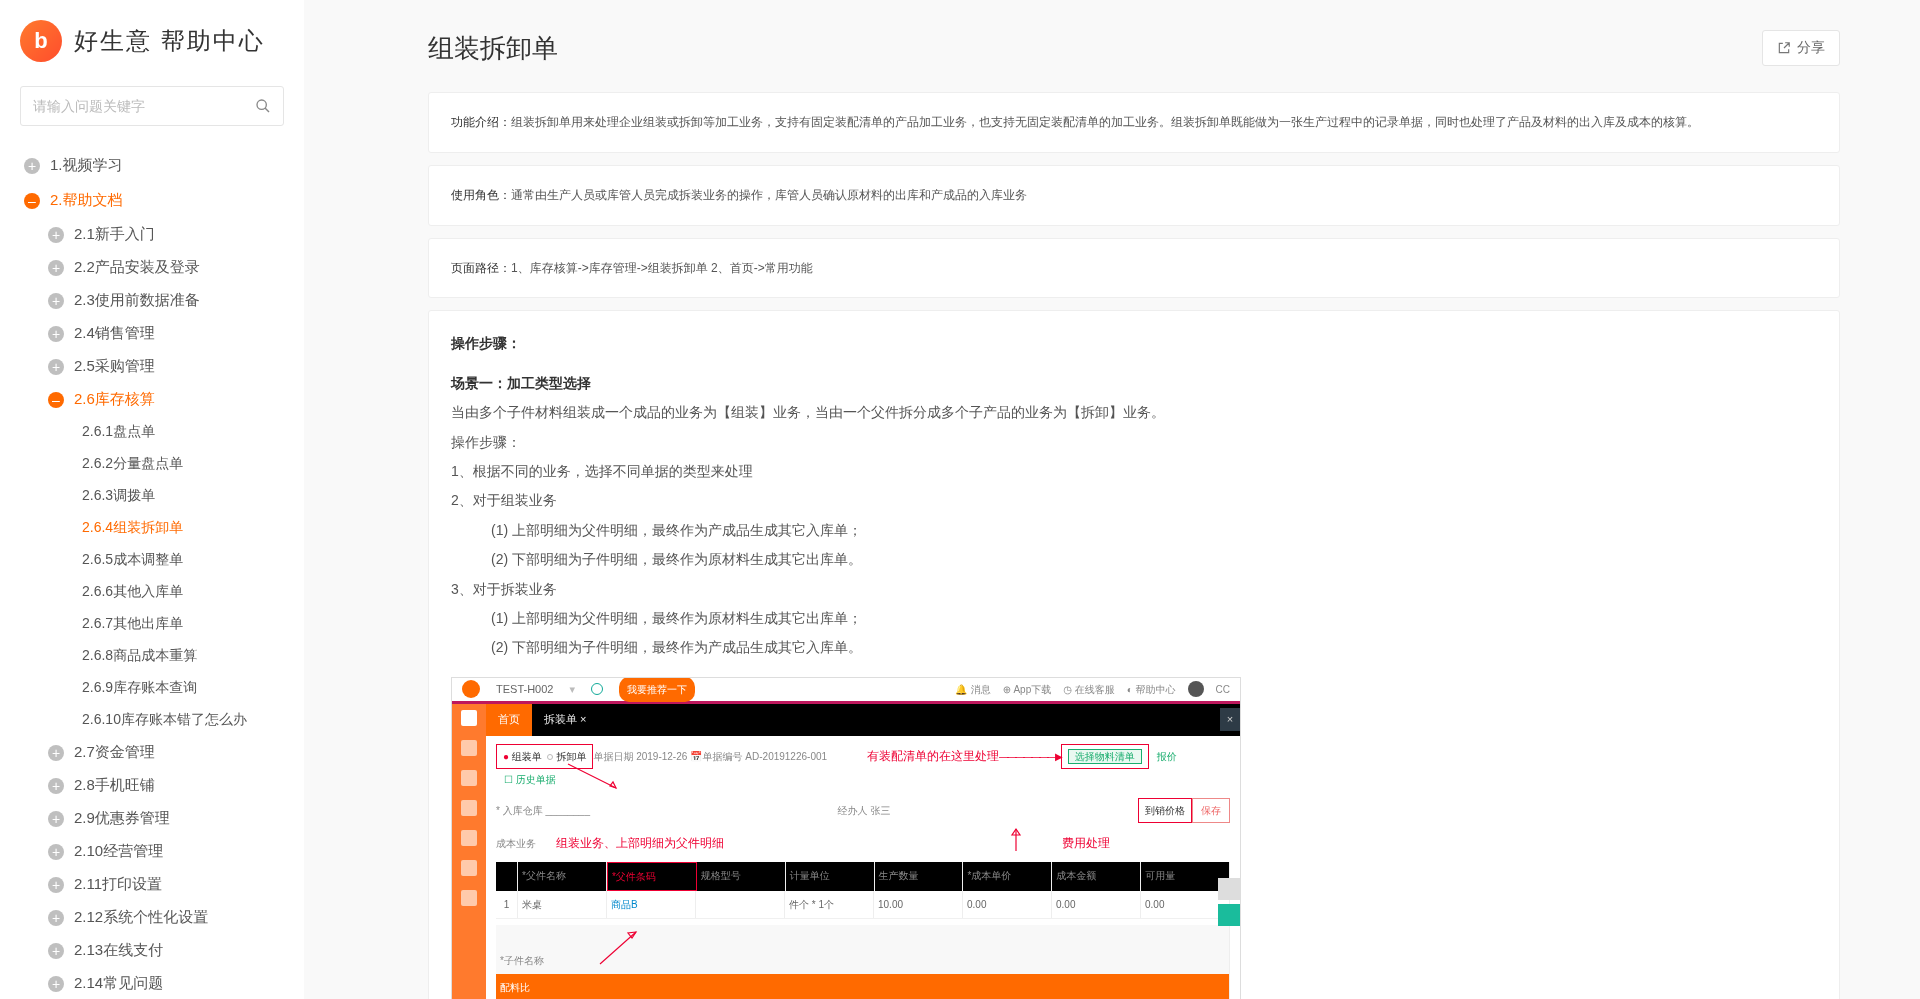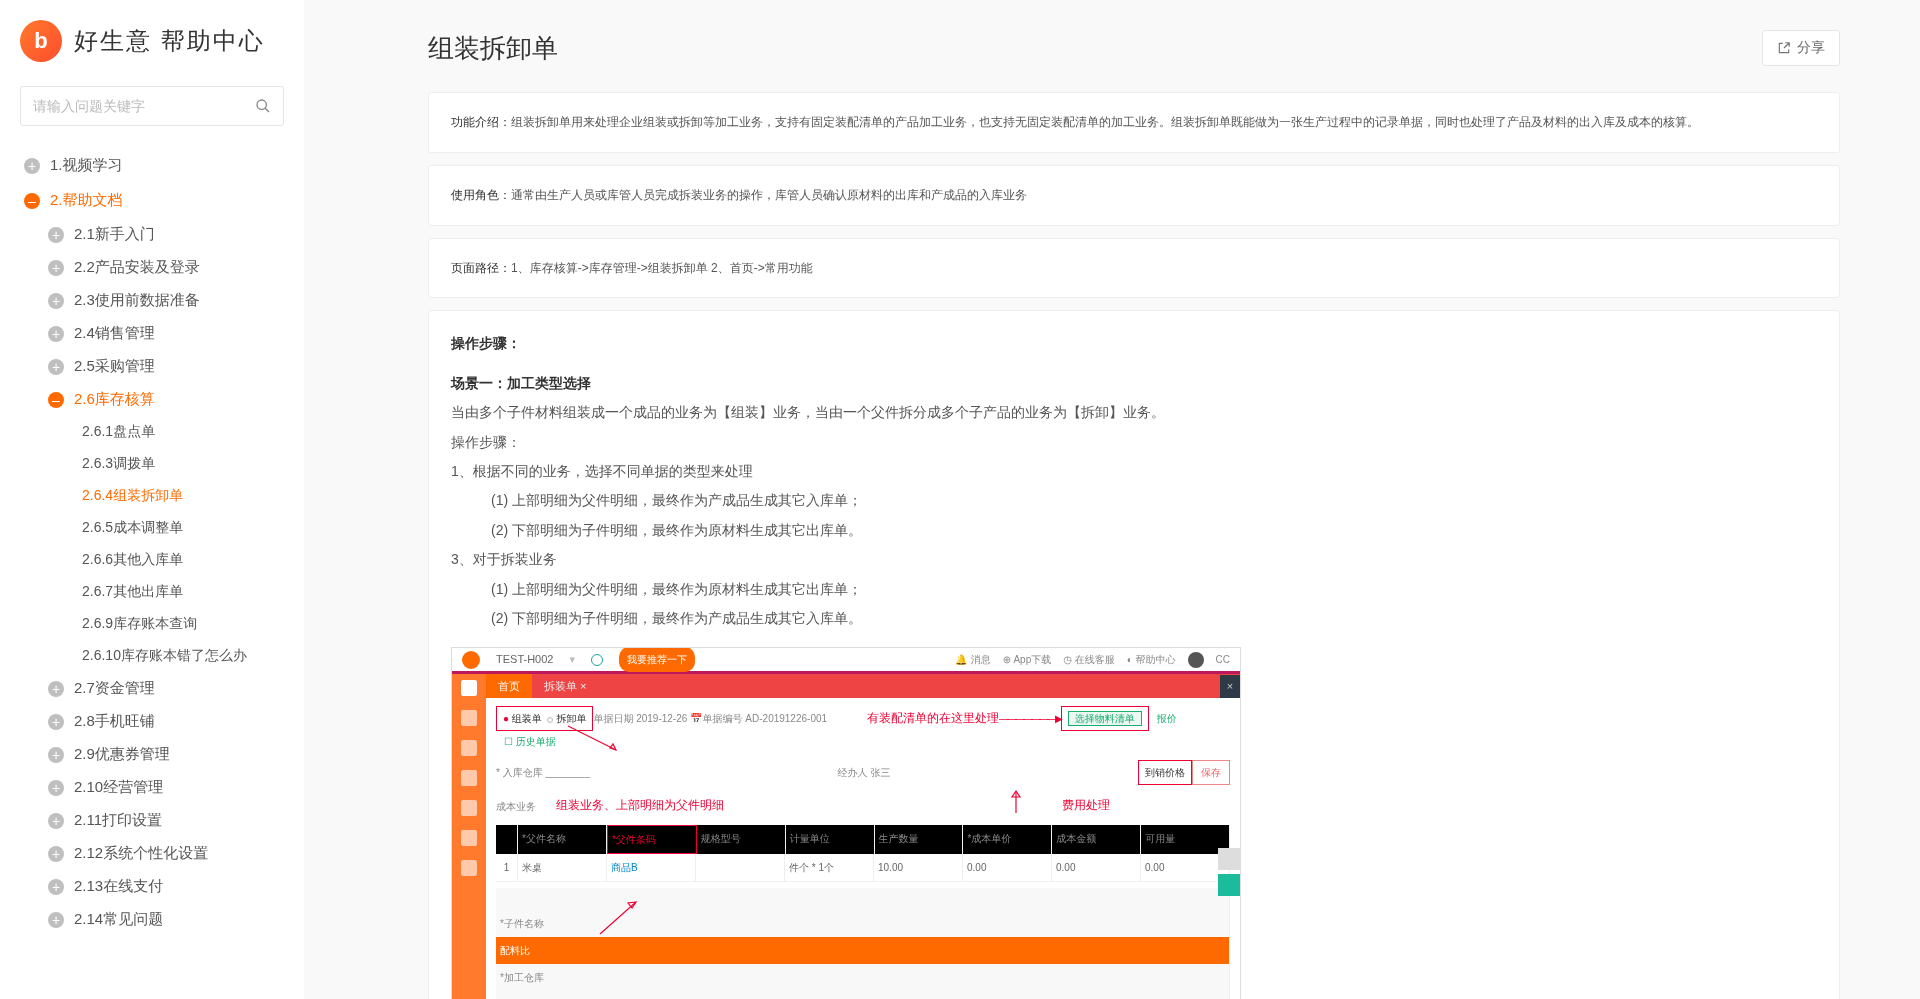--- a/index.html
+++ b/index.html
@@ -37,21 +37,21 @@
 .embed .logo2 { width:18px; height:18px; border-radius:50%; background:#ff6a00; }
 .embed .top-acc { color:#666; font-size:11px; }
 .embed .top-btn { background:#ff6a00; color:#fff; padding:2px 8px; border-radius:10px; font-size:10px; }
 .embed .top-right { margin-left:auto; display:flex; gap:12px; color:#888; font-size:10px; align-items:center; }
 .embed .avatar { width:16px; height:16px; border-radius:50%; background:#555; }
 .embed .row2 { display:flex; }
 .embed .left-rail { width:34px; background:#ff7a2d; display:flex; flex-direction:column; align-items:center; padding-top:6px; gap:14px; }
 .embed .left-rail span { width:16px; height:16px; background:rgba(255,255,255,.6); border-radius:2px; display:block; }
 .embed .left-rail span:first-child { background:#fff; }
 .embed .content2 { flex:1; }
-.embed .tabbar { height:24px; background:#ef4444; display:flex; align-items:center; }
+.embed .tabbar { height:32px; background:#000000; display:flex; align-items:center; }
 .embed .tab1 { background:#ff6a00; color:#fff; padding:0 12px; height:100%; display:flex; align-items:center; font-size:11px; }
 .embed .tab2 { color:#eee; padding:0 12px; font-size:11px; }
 .embed .tab-close { margin-left:auto; background:#2e3b46; color:#ccc; width:20px; text-align:center; }
 .embed .form-row { display:flex; align-items:center; padding:8px 10px; font-size:10px; color:#666; position:relative; flex-wrap:wrap; }
 .embed .red-box { border:1px solid #e03; padding:1px 6px; color:#333; font-size:10px; }
 .embed .field { color:#888; }
 .embed .red-text { color:#e03; font-size:12px; }
 .embed .arrow-r { color:#e03; letter-spacing:-2px; }
 .embed .green-box { border:1px solid #1aad6e; background:#eaf8f1; color:#1aad6e; padding:1px 6px; font-size:10px; }
 .embed .right-green { color:#1aad6e; font-size:10px; margin-left:8px; }
@@ -114,25 +114,27 @@
       <div class="nav-sub">
           <span class="plus-icon">+</span>
           <span>2.5采购管理</span>
         </div>
       <div class="nav-sub active">
           <span class="minus-icon">–</span>
           <span>2.6库存核算</span>
         </div>
 
       <div class="nav-leaf">2.6.1盘点单</div>
+      <div class="nav-leaf">2.6.2分量盘点单</div>
       <div class="nav-leaf">2.6.3调拨单</div>
       <div class="nav-leaf active">2.6.4组装拆卸单</div>
       <div class="nav-leaf">2.6.5成本调整单</div>
       <div class="nav-leaf">2.6.6其他入库单</div>
       <div class="nav-leaf">2.6.7其他出库单</div>
+      <div class="nav-leaf">2.6.8商品成本重算</div>
       <div class="nav-leaf">2.6.9库存账本查询</div>
       <div class="nav-leaf">2.6.10库存账本错了怎么办</div>
 
       <div class="nav-sub">
           <span class="plus-icon">+</span>
           <span>2.7资金管理</span>
         </div>
       <div class="nav-sub">
           <span class="plus-icon">+</span>
           <span>2.8手机旺铺</span>
@@ -181,20 +183,21 @@
       <div class="card"><span class="kw">使用角色：</span><span>通常由生产人员或库管人员完成拆装业务的操作，库管人员确认原材料的出库和产成品的入库业务</span></div>
       <div class="card"><span class="kw">页面路径：</span><span>1、库存核算-&gt;库存管理-&gt;组装拆卸单 2、首页-&gt;常用功能</span></div>
 
       <div class="steps">
         <div class="bold">操作步骤：</div>
         <div style="height:10px"></div>
         <div class="bold">场景一：加工类型选择</div>
         <div>当由多个子件材料组装成一个成品的业务为【组装】业务，当由一个父件拆分成多个子产品的业务为【拆卸】业务。</div>
         <div>操作步骤：</div>
         <div class="indent1">1、根据不同的业务，选择不同单据的类型来处理</div>
+        <div class="indent1">2、对于组装业务</div>
         <div class="indent2">(1) 上部明细为父件明细，最终作为产成品生成其它入库单；</div>
         <div class="indent2">(2) 下部明细为子件明细，最终作为原材料生成其它出库单。</div>
         <div class="indent1">3、对于拆装业务</div>
         <div class="indent2">(1) 上部明细为父件明细，最终作为原材料生成其它出库单；</div>
         <div class="indent2">(2) 下部明细为子件明细，最终作为产成品生成其它入库单。</div>
 
         <div class="embed">
           <div class="topbar">
             <span class="logo2"></span>
             <span class="top-acc">TEST-H002</span>

